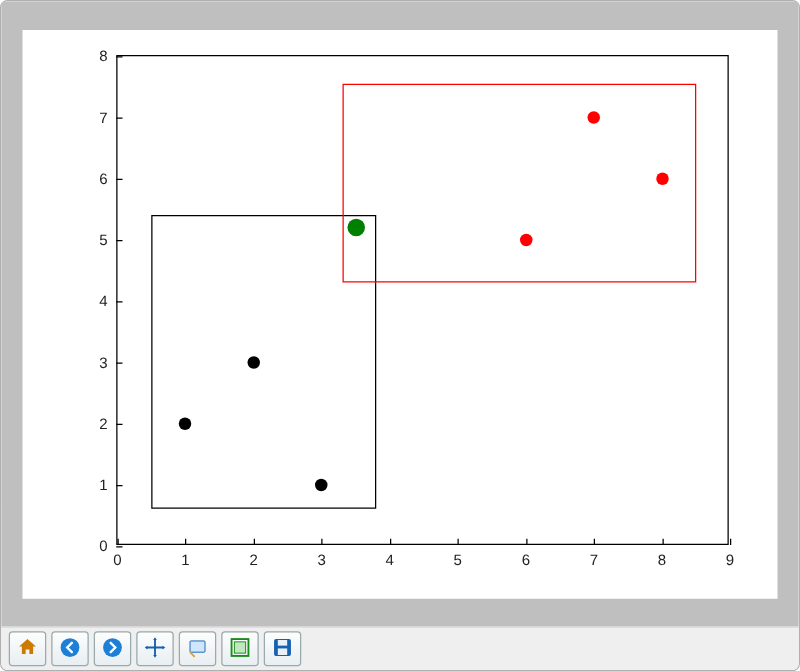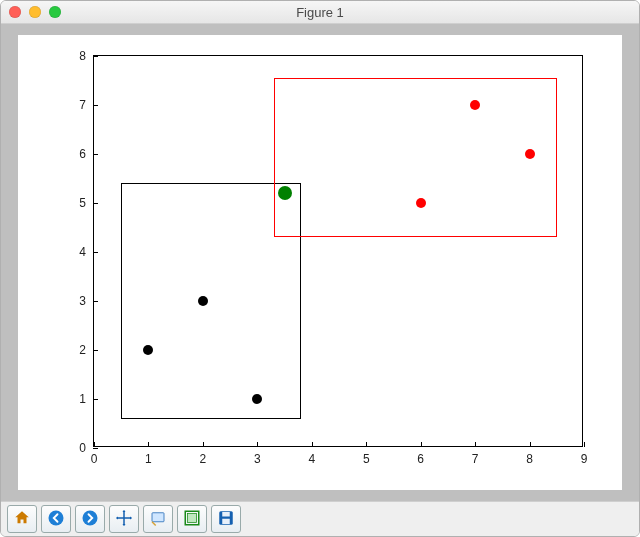--- a/index.html
+++ b/index.html
@@ -141,28 +141,20 @@
     justify-content: center;
     cursor: pointer;
   }
   .tbtn svg { width: 18px; height: 18px; }
 </style>
 </head>
 <body>
 
 <div class="window">
 
-  <div class="titlebar">
-    <div class="traffic">
-      <div class="tl red"></div>
-      <div class="tl yel"></div>
-      <div class="tl grn"></div>
-    </div>
-    <div class="title">Figure 1</div>
-  </div>
 
   <div class="plot-pane">
     <div class="plot-surface">
       <div class="axes" id="axes">
           <div class="ytick" style="top: 392px;">0</div>
           <div class="tickmark-y" style="top: 392px;"></div>
           <div class="ytick" style="top: 343px;">1</div>
           <div class="tickmark-y" style="top: 343px;"></div>
           <div class="ytick" style="top: 294px;">2</div>
           <div class="tickmark-y" style="top: 294px;"></div>

